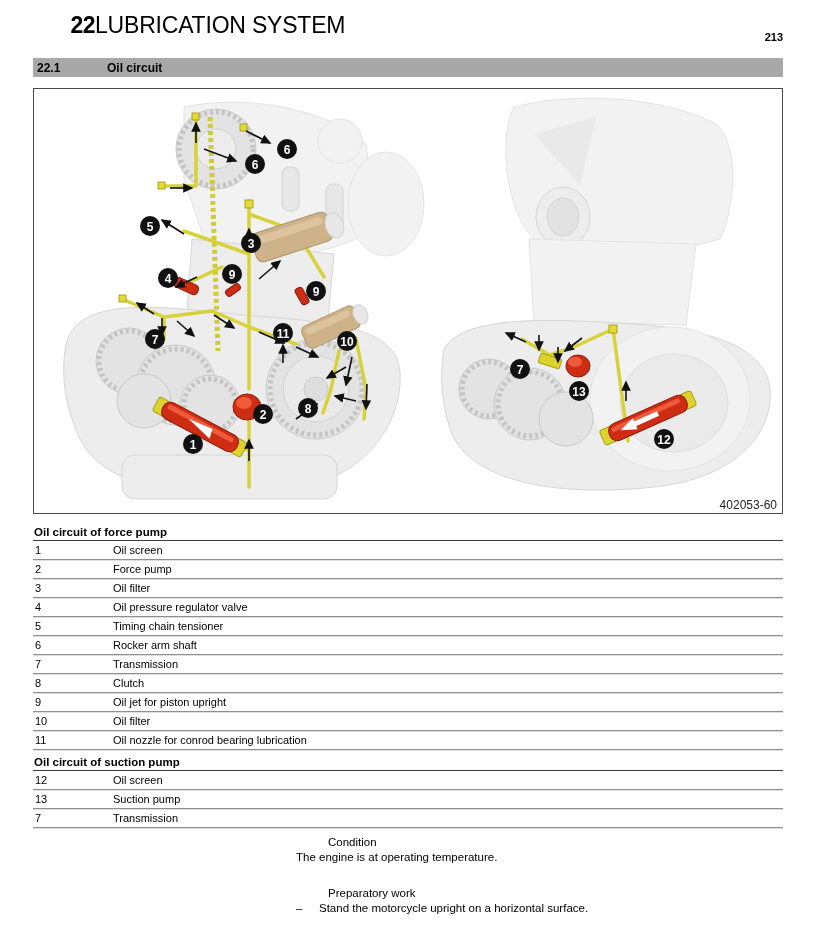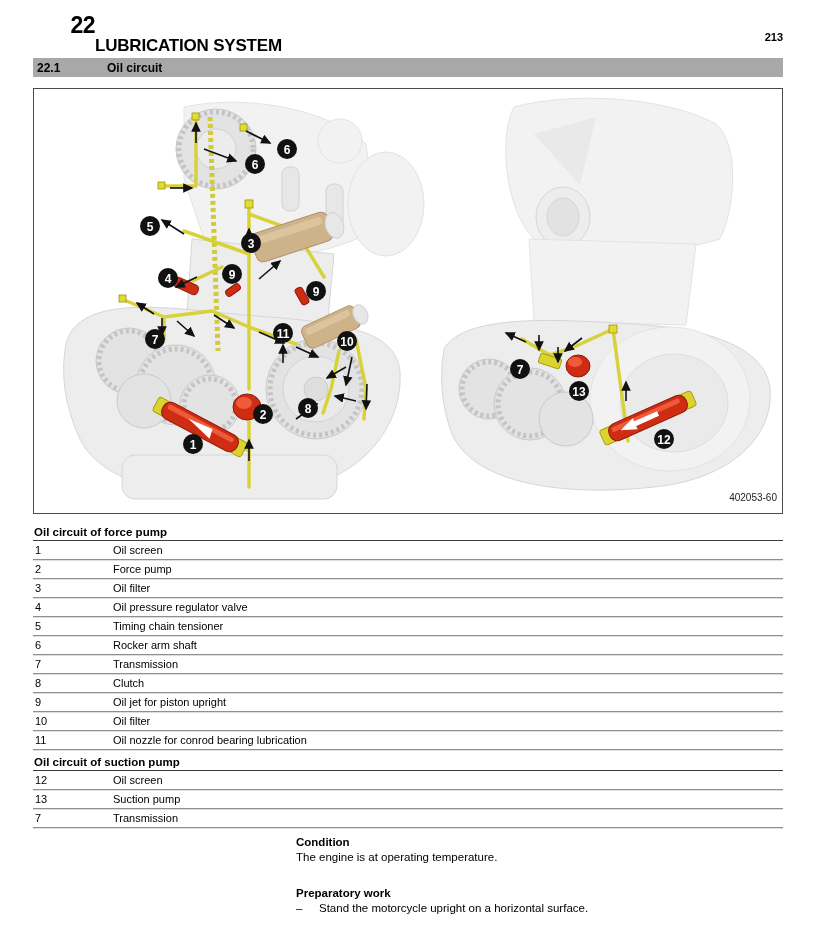--- a/index.html
+++ b/index.html
@@ -12,31 +12,31 @@
     --rule-dark:#3c3c3c;
     --rule-gray:#8f8f8f;
   }
   html,body{margin:0;padding:0;background:#ffffff;}
   body{width:815px;height:926px;font-family:"Liberation Sans",sans-serif;color:#000;overflow:hidden;}
   .page{position:relative;width:750px;padding:12px 32px 0 33px;}
 
   
   .doc-header{display:flex;align-items:flex-start;height:46px;text-align:right;}
   .chapter-number{font-size:23px;font-weight:bold;width:62px;letter-spacing:-0.5px;}
-  .chapter-title{font-size:17px;font-weight:bold;letter-spacing:-0.2px;margin-top:24px;}
+  .chapter-title{font-size:23px;font-weight:normal;letter-spacing:-0.2px;}
   .page-number{margin-left:auto;font-size:11px;font-weight:bold;padding-top:7px;margin-top:12px;}
 
   
   .section-bar{display:flex;background:var(--bar-bg);height:19px;align-items:center;
     font-weight:bold;font-size:12px;padding-left:4px;gap:12px;}
   .section-number{width:58px;}
 
   
   .figure-box{position:relative;margin-top:11px;border:1px solid #4a4a4a;height:424px;background:#fff;}
-  .figure-code{position:absolute;right:5px;bottom:10px;font-size:10px;color:#222;}
+  .figure-code{position:absolute;right:5px;bottom:1px;font-size:12px;color:#222;}
   svg{display:block;}
   svg text{font-family:"Liberation Sans",sans-serif;}
 
   .eng{fill:#ededed;stroke:#d6d6d6;stroke-width:1;}
   .eng2{fill:#f2f2f2;stroke:#e3e3e3;stroke-width:1;}
   .eng3{fill:#e7e7e7;stroke:#d2d2d2;stroke-width:1;}
   .gear{fill:#e3e3e3;stroke:#c9c9c9;stroke-width:1;}
   .gearteeth{fill:none;stroke:#c4c4c4;stroke-width:5;stroke-dasharray:3 3;}
   .oil{stroke:var(--oil);stroke-width:3.5;fill:none;stroke-linecap:round;stroke-linejoin:round;}
   .oil-dash{stroke:#cfca3e;stroke-width:5;fill:none;stroke-dasharray:4 3;}
@@ -54,21 +54,21 @@
   .legend{margin-top:9px;}
   .legend-title{font-size:11.5px;font-weight:bold;padding:3px 0 2px 1px;border-bottom:1px solid var(--rule-dark);}
   .legend-row{display:flex;align-items:center;height:18px;border-bottom:1px solid var(--rule-gray);
     box-shadow:0 1px 0 #dedede;font-size:11px;}
   .legend-row .num{width:78px;padding-left:2px;flex:none;}
   .legend-group + .legend-group{margin-top:3px;}
 
   
   .bar-2{margin-top:13px;}
   .procedure{margin-left:263px;margin-top:7px;font-size:11.5px;line-height:15px;}
-  .proc-heading{font-weight:bold;}
+  .proc-heading{font-weight:normal;margin-left:32px;}
   .proc-text{margin-bottom:21px;}
   .prep-item{display:flex;}
   .prep-item .dash{width:23px;flex:none;}
 </style>
 </head>
 <body>
 
 <div class="page">
 
   <div class="doc-header">

